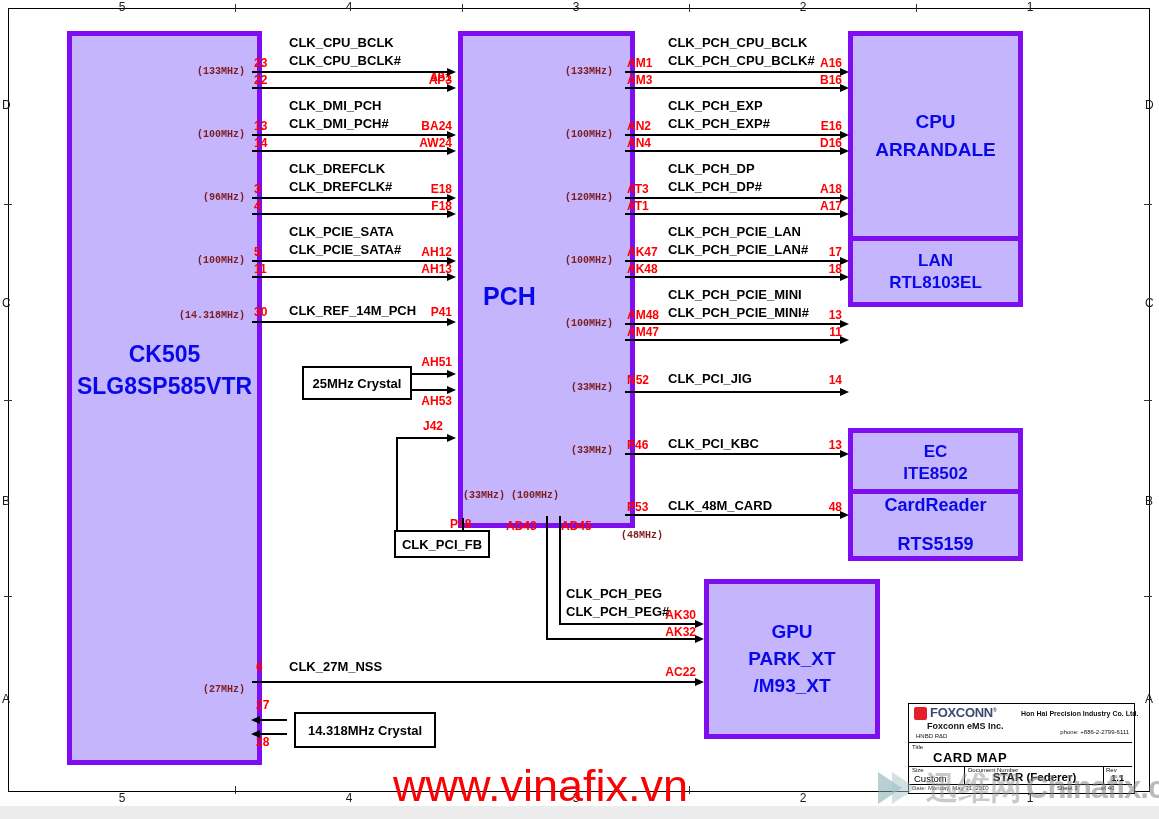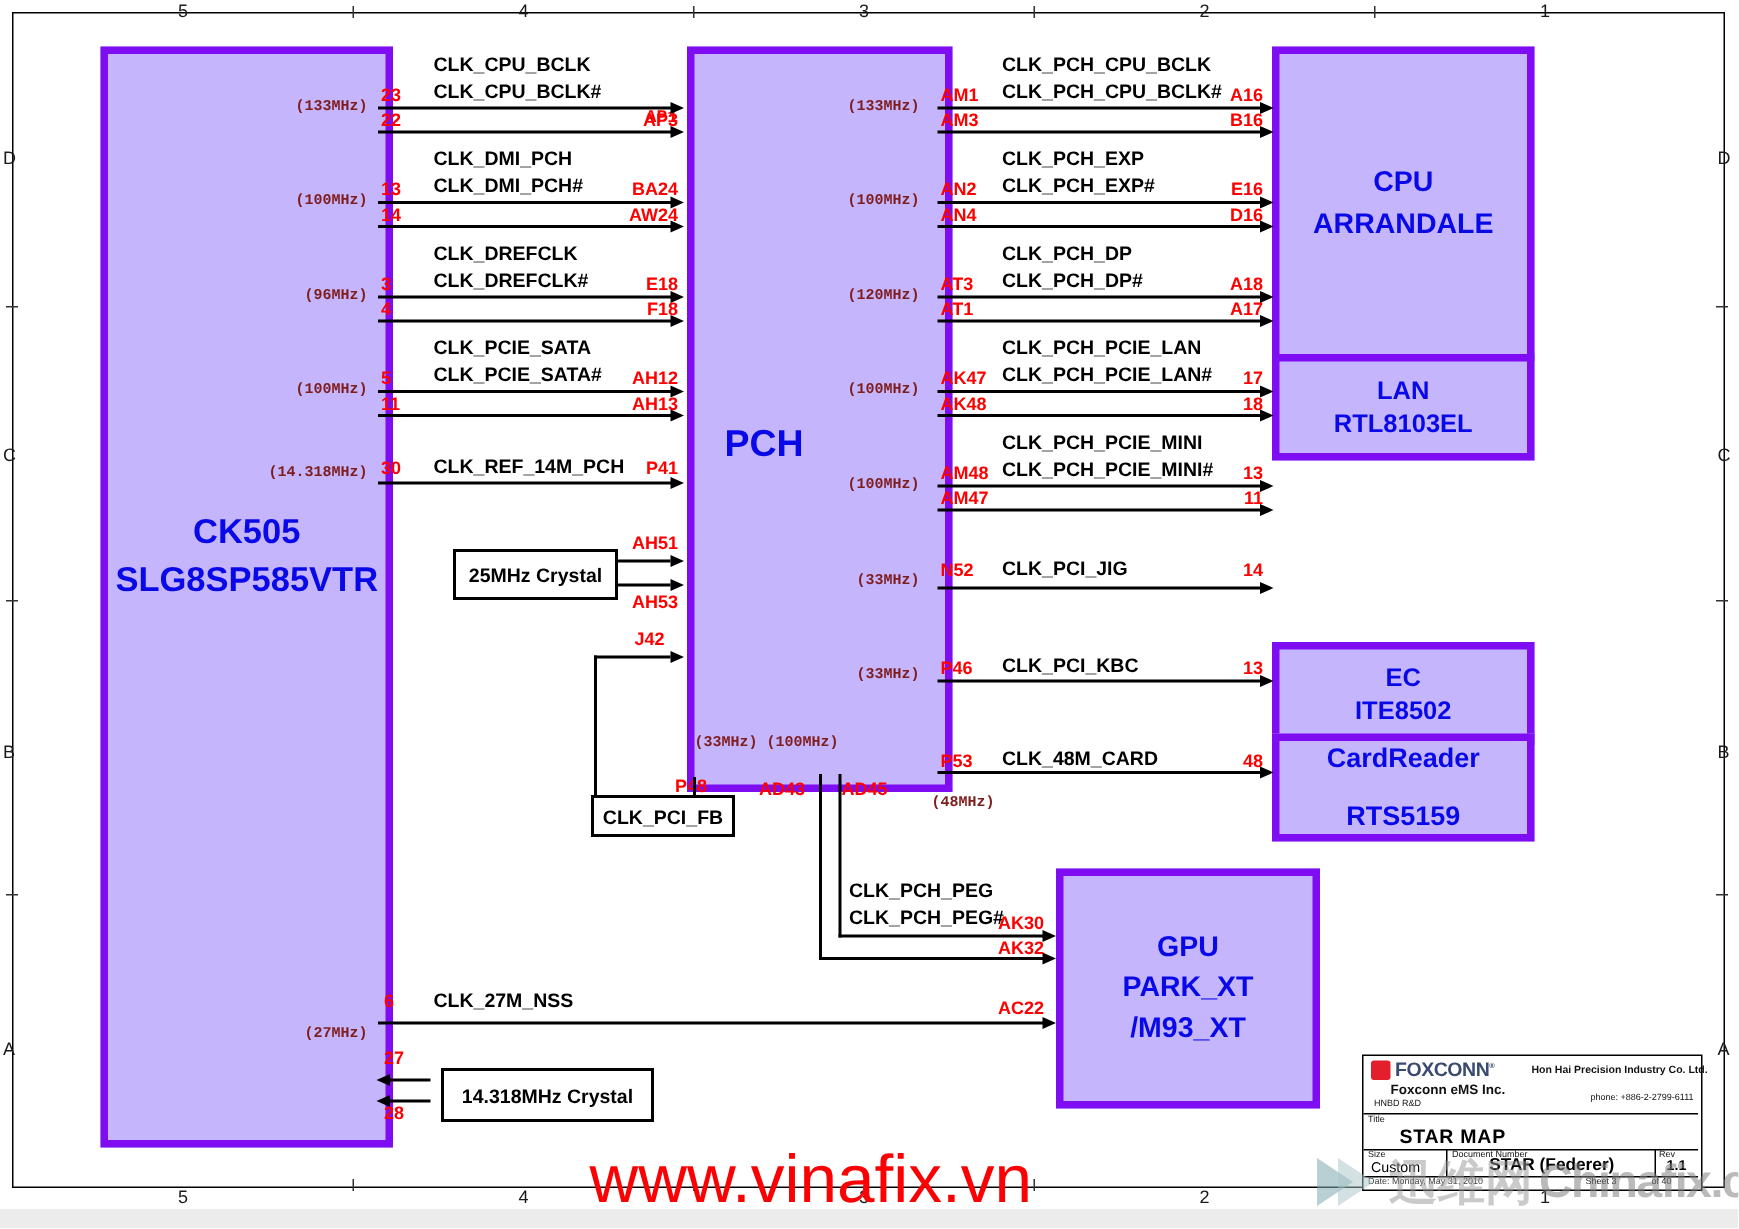--- a/index.html
+++ b/index.html
@@ -296,21 +296,21 @@
     <div class="abs" style="left:5px;top:3px;width:13px;height:13px;background:#e31f2b;border-radius:2px;"></div>
     <div class="abs" style="left:21px;top:1px;font-size:13px;font-weight:bold;letter-spacing:-0.3px;color:#3a4a70;">
       <span>FOXCONN</span><sup style="font-size:5px;">®</sup>
     </div>
     <div class="abs t7b" style="left:18px;top:17px;font-size:9px;line-height:10px;">Foxconn eMS Inc.</div>
     <div class="abs t6" style="left:7px;top:29px;">HNBD R&amp;D</div>
     <div class="abs t7b" style="left:112px;top:6px;width:110px;text-align:left;">Hon Hai Precision Industry Co. Ltd.</div>
     <div class="abs t6" style="left:112px;top:25px;width:108px;text-align:right;">phone:  +886-2-2799-6111</div>
     <div class="abs" style="left:0;top:38px;width:223px;height:1px;background:#000;"></div>
     <div class="abs t6" style="left:3px;top:40px;">Title</div>
-    <div class="abs" style="left:24px;top:46px;font-size:13px;font-weight:bold;letter-spacing:0.5px;color:#000;">STAR MAP</div>
+    <div class="abs" style="left:24px;top:46px;font-size:13px;font-weight:bold;letter-spacing:0.5px;color:#000;">CARD MAP</div>
     <div class="abs" style="left:0;top:62px;width:223px;height:1px;background:#000;"></div>
     <div class="abs" style="left:55px;top:62px;width:1px;height:18px;background:#000;"></div>
     <div class="abs" style="left:194px;top:62px;width:1px;height:18px;background:#000;"></div>
     <div class="abs t6" style="left:3px;top:63px;">Size</div>
     <div class="abs" style="left:5px;top:69px;font-size:9.5px;color:#000;">Custom</div>
     <div class="abs t6" style="left:59px;top:63px;">Document Number</div>
     <div class="abs" style="left:58px;top:67px;width:135px;text-align:center;font-size:11.5px;font-weight:bold;color:#000;">STAR (Federer)</div>
     <div class="abs t6" style="left:197px;top:63px;">Rev</div>
     <div class="abs" style="left:202px;top:68px;font-size:9.5px;font-weight:bold;color:#000;">1.1</div>
     <div class="abs" style="left:0;top:80px;width:223px;height:1px;background:#000;"></div>

